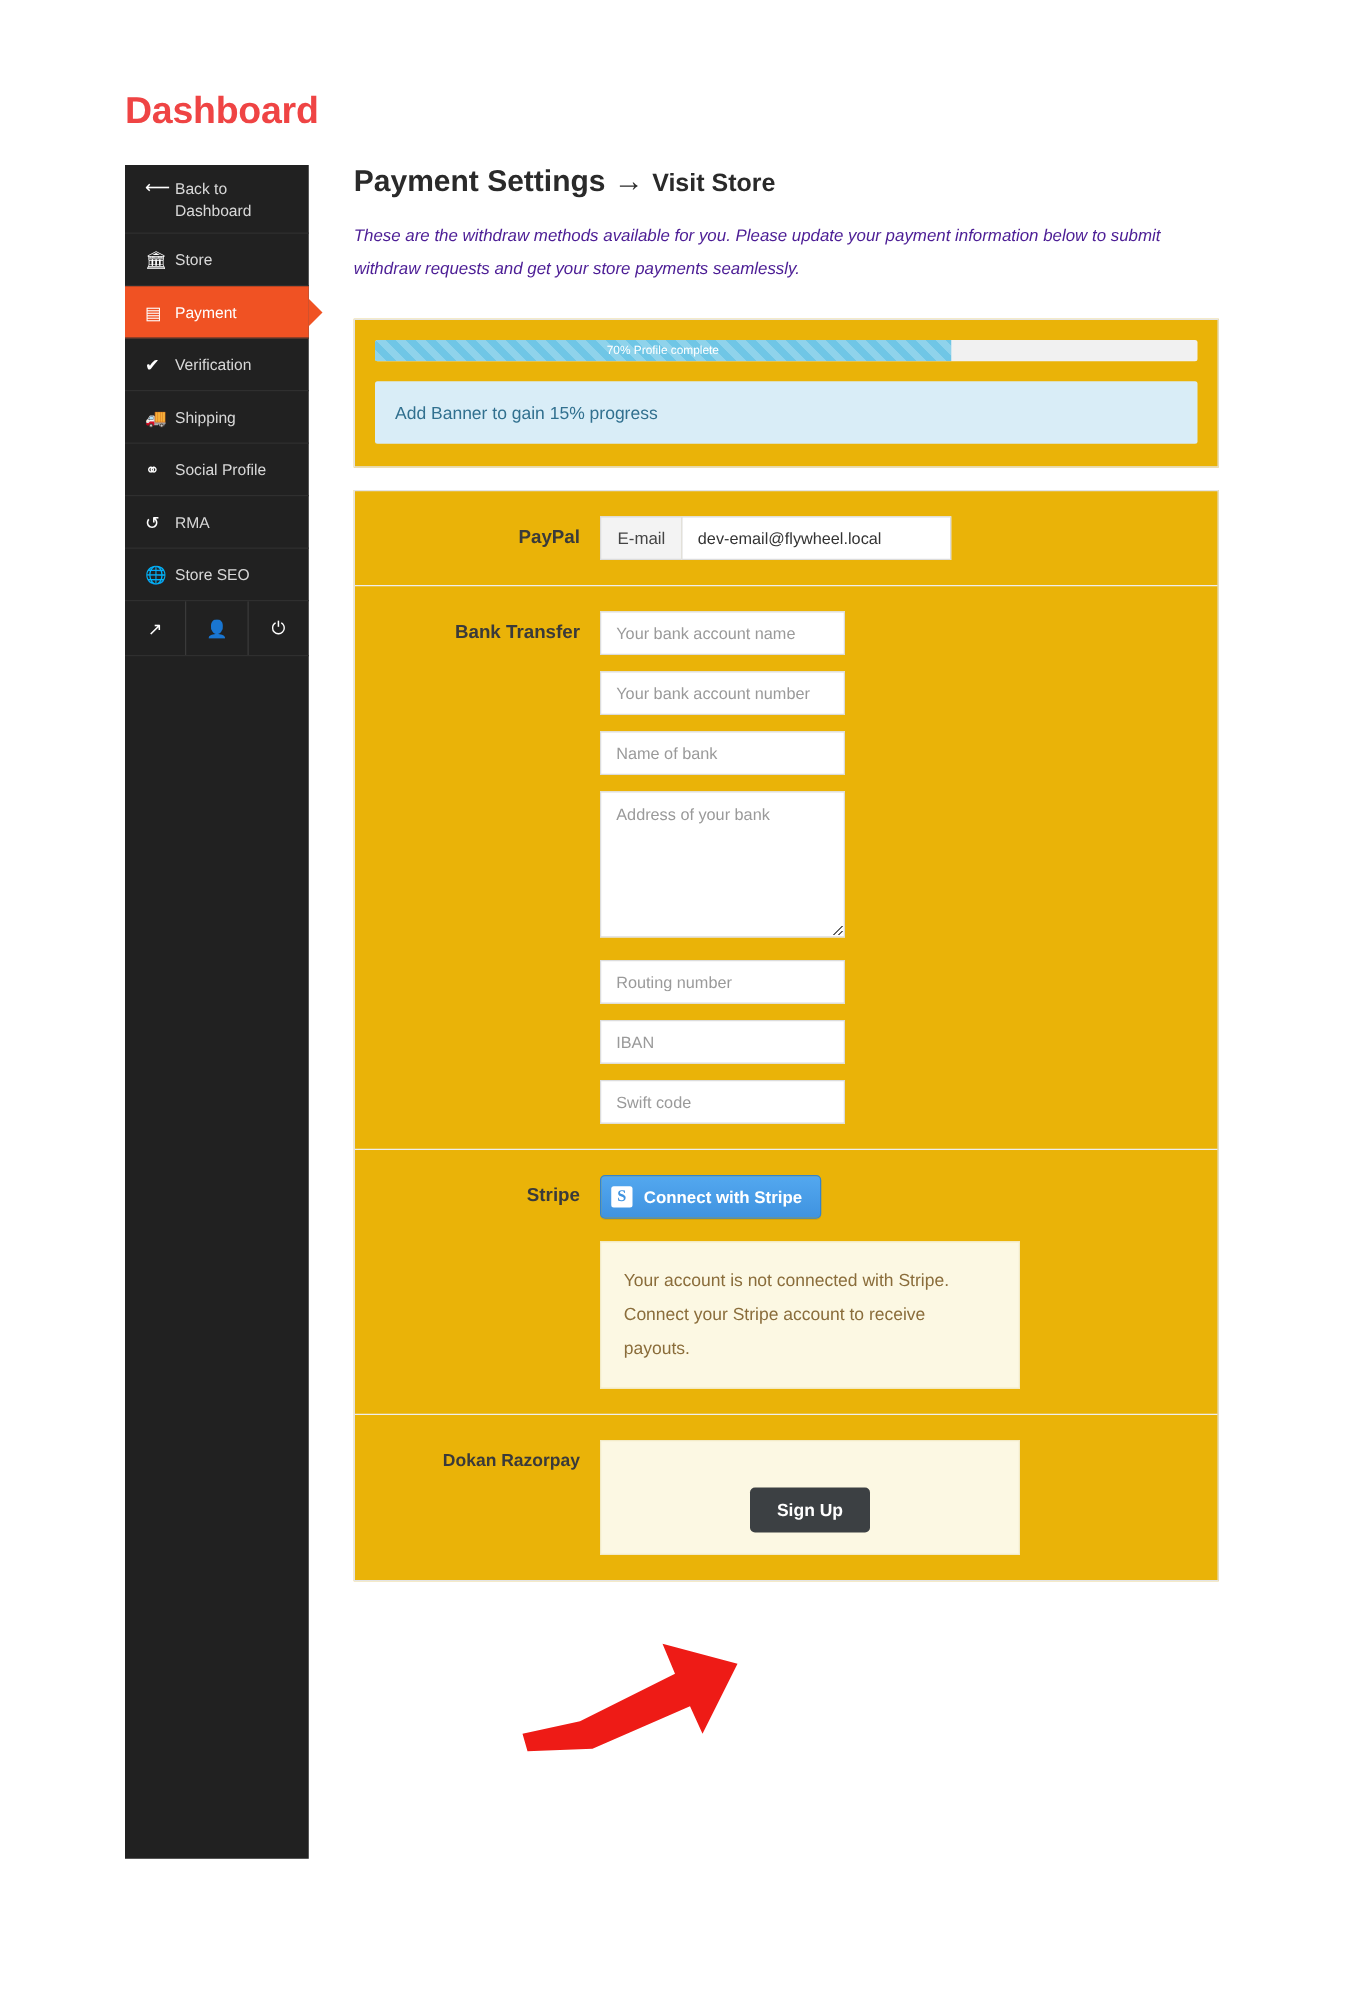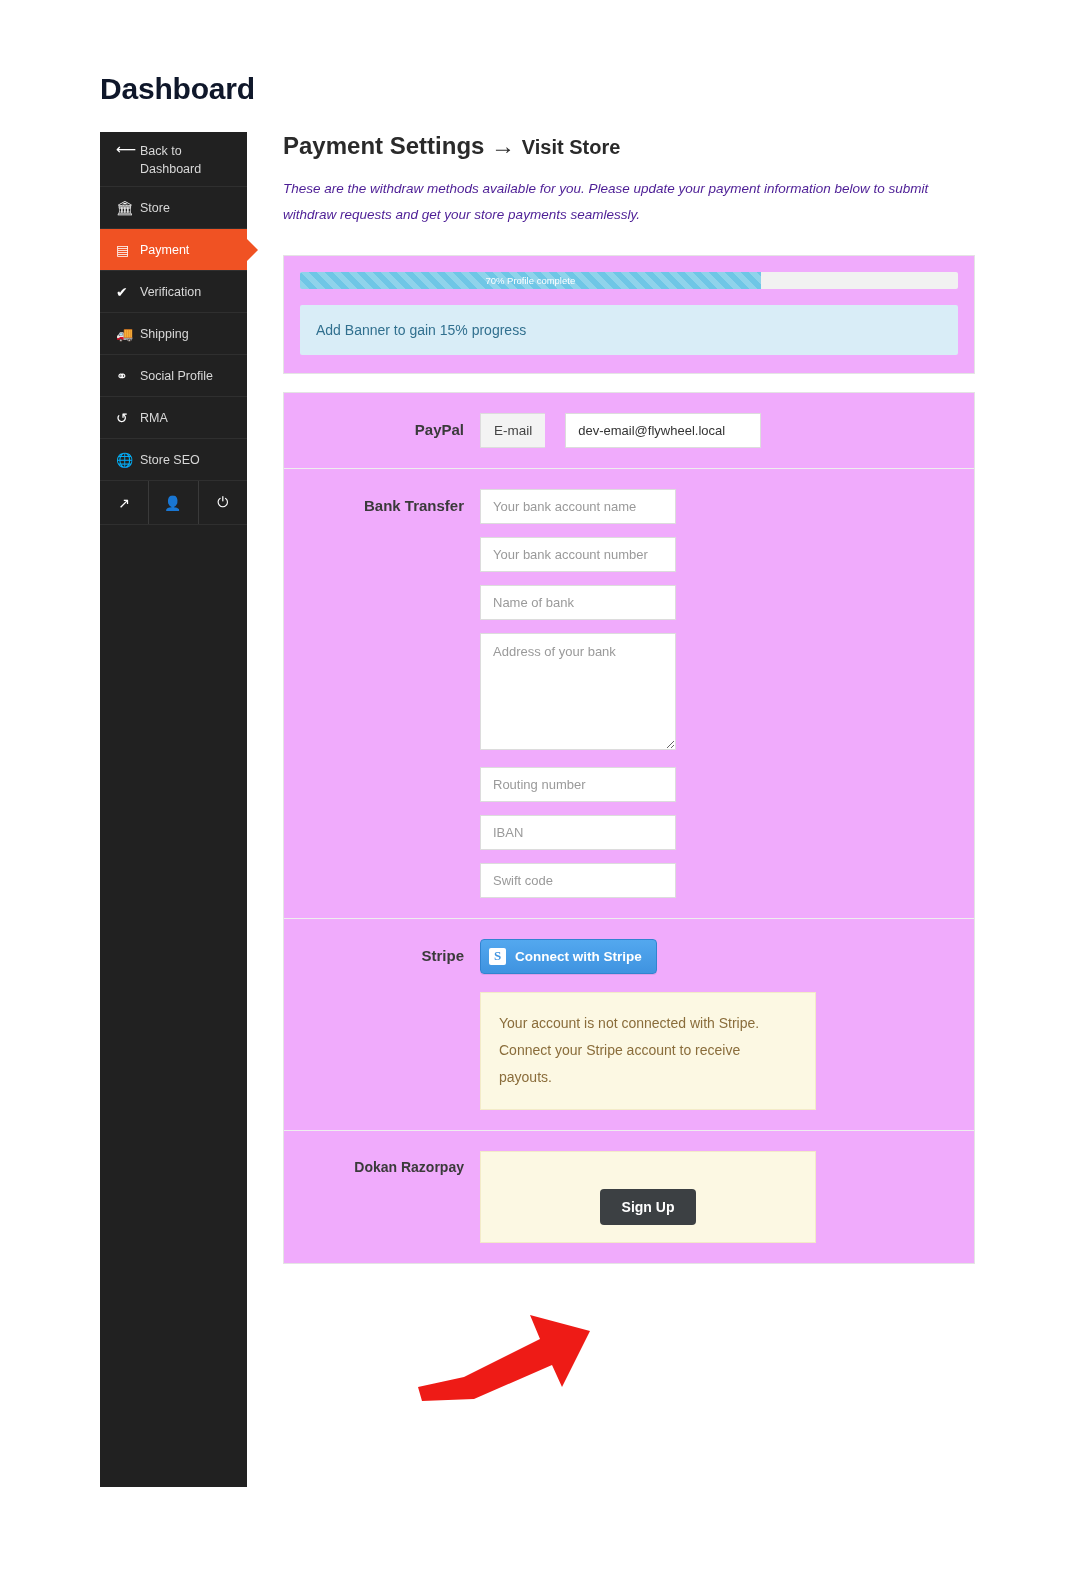--- a/index.html
+++ b/index.html
@@ -17,21 +17,21 @@
     overflow: hidden;
   }
 
   
   .dashboard-title {
     position: absolute;
     left: 100px;
     top: 72px;
     font-size: 30px;
     font-weight: bold;
-    color: #0f172a;
+    color: #ef4444;
     letter-spacing: -0.2px;
   }
 
   
   .sidebar {
     position: absolute;
     left: 100px;
     top: 132px;
     width: 147px;
     height: 1355px;
@@ -110,21 +110,21 @@
   .intro {
     font-size: 13.5px;
     font-style: italic;
     color: #4c1d95;
     line-height: 1.95;
     margin: 0 0 26px 0;
   }
 
   .card {
     border: 1px solid #e4e4e4;
-    background: #f0abfc;
+    background: #eab308;
     margin-bottom: 18px;
   }
   .progress-card { padding: 16px 16px 18px 16px; }
 
   .progress-outer {
     height: 17px;
     background: #f1f1f1;
     border-radius: 2px;
     overflow: hidden;
     position: relative;
@@ -165,35 +165,35 @@
     flex: 0 0 196px;
     text-align: right;
     padding: 8px 16px 0 0;
     font-size: 15px;
     font-weight: bold;
     color: #3a3a3a;
   }
   .form-label.small { font-size: 14px; font-weight: bold; }
   .form-fields { flex: 1; padding-right: 16px; }
 
-  .input-group { display: flex; gap: 20px; }
+  .input-group { display: flex; }
   .input-addon {
     background: #f3f3f3;
     border: 1px solid #dcdcdc;
     border-right: none;
     padding: 9px 13px;
     font-size: 13.5px;
     color: #444444;
   }
   .inp {
     border: 1px solid #dcdcdc;
     padding: 9px 12px;
     font-size: 13px;
     color: #333333;
-    width: 196px;
+    width: 216px;
     outline: none;
     font-family: "Liberation Sans", sans-serif;
     background: #ffffff;
   }
   .inp::placeholder { color: #9a9a9a; }
   .inp.wide { width: 196px; display: block; margin-bottom: 13px; }
   textarea.inp {
     width: 196px;
     height: 117px;
     resize: vertical;

